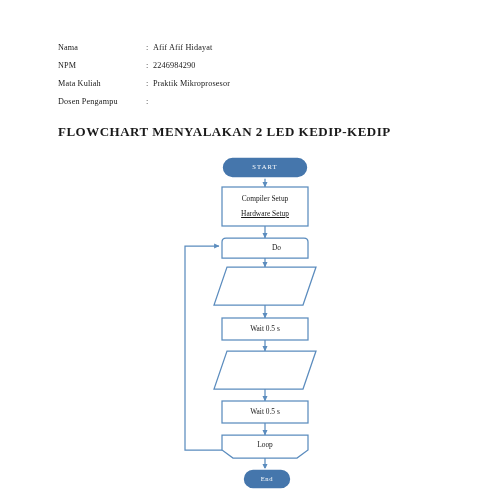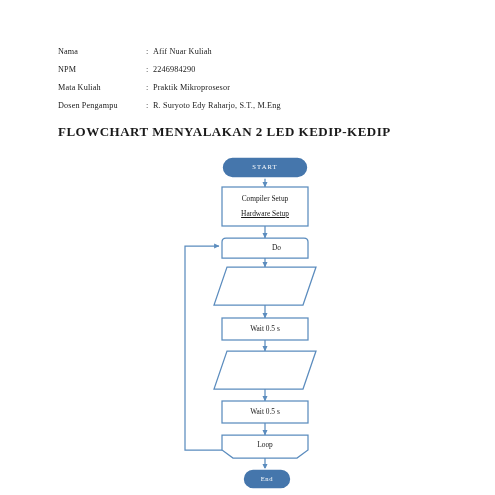--- a/index.html
+++ b/index.html
@@ -18,21 +18,21 @@
 
   
   #doc-header {
     position: absolute;
     left: 58px;
     top: 38px;
     width: 380px;
   }
   .id-row {
     display: flex;
-    align-items: flex-end;
+    align-items: center;
     height: 18px;
     font-size: 8.2px;
     letter-spacing: 0.15px;
   }
   .id-label {
     width: 88px;
     flex: 0 0 88px;
     white-space: nowrap;
   }
   .id-sep {
@@ -93,39 +93,38 @@
   .node-label .l2 { display: block; text-decoration: underline; }
 </style>
 </head>
 <body>
 
 <div id="doc-header">
 
   <div class="id-row">
     <span class="id-label">Nama</span>
     <span class="id-sep">:</span>
-    <span class="id-value">Afif  Nuar Kuliah</span>
+    <span class="id-value">Afif  Afif Hidayat</span>
   </div>
 
   <div class="id-row">
     <span class="id-label">NPM</span>
     <span class="id-sep">:</span>
     <span class="id-value">2246984290</span>
   </div>
 
   <div class="id-row">
     <span class="id-label">Mata Kuliah</span>
     <span class="id-sep">:</span>
     <span class="id-value">Praktik  Mikroprosesor</span>
   </div>
 
   <div class="id-row">
     <span class="id-label">Dosen Pengampu</span>
     <span class="id-sep">:</span>
-    <span class="id-value">R. Suryoto  Edy Raharjo, S.T., M.Eng</span>
   </div>
 
 </div>
 
 <div id="flowchart-title">FLOWCHART  MENYALAKAN  2 LED KEDIP-KEDIP</div>
 
 <div id="flowchart">
 
   <svg id="flowchart-svg" width="495" height="495" viewBox="0 0 495 495" xmlns="http://www.w3.org/2000/svg">
     <defs>

